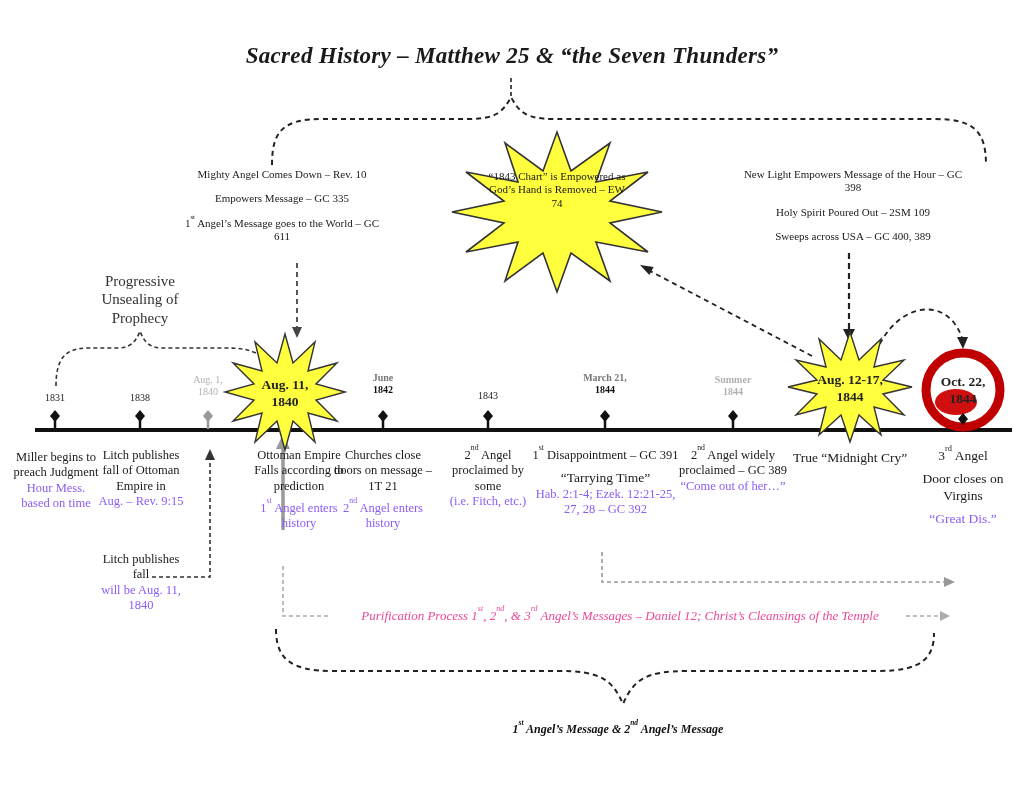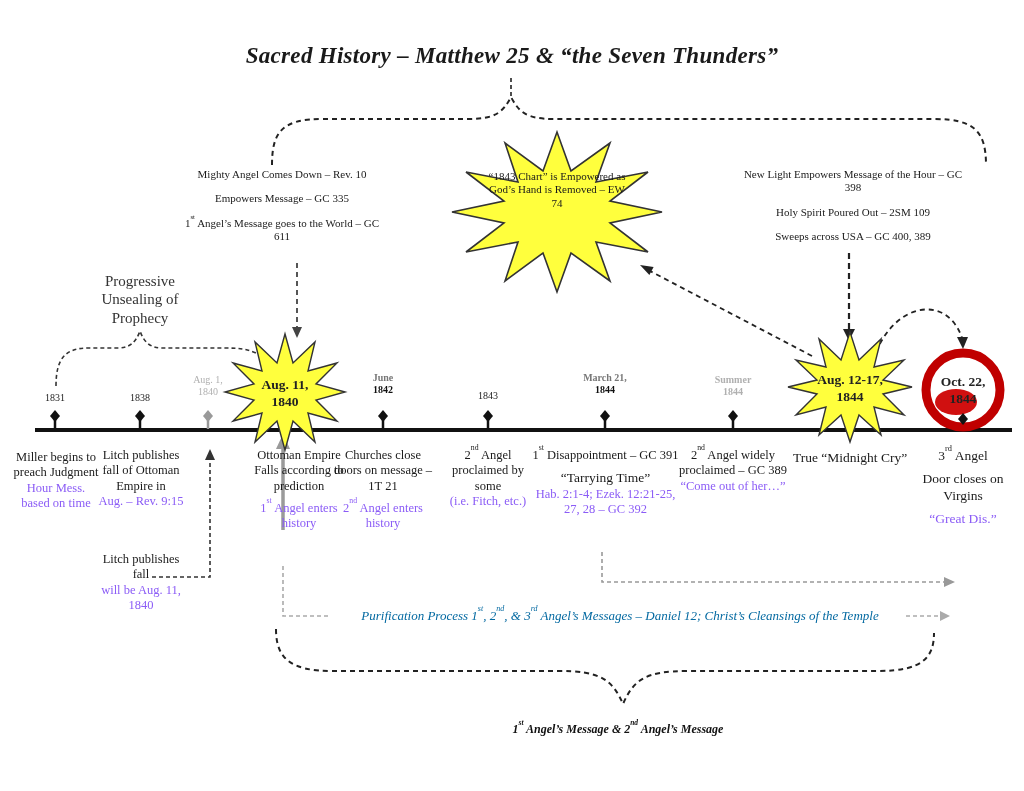--- a/index.html
+++ b/index.html
@@ -14,21 +14,21 @@
   sup{font-size:.62em;line-height:0;position:relative;top:-.45em;}
   .datelabel{font-size:10px;}
   .d-bold{font-weight:bold;color:#111;}
   .d-gray{color:#b0b0b0;}
   .d-month{font-weight:bold;color:#777;}
   .evt{font-size:12.5px;}
   .evt .main{color:#1a1a1a;}
   .evt .sub{color:#8b5cf6;}
   .evt .mid{margin-top:7px;}
   .starlabel{font-weight:bold;color:#222;font-size:13.5px;line-height:1.25;}
-  #purify{font-size:13px;font-style:italic;color:#0369a1;}
+  #purify{font-size:13px;font-style:italic;color:#ec4899;}
   #bottomlabel{font-size:12px;font-weight:bold;font-style:italic;color:#111;}
   #prog{font-size:15px;color:#333;}
 </style>
 </head>
 <body>
 
 <div id="stage">
 
   <svg id="art" width="1024" height="791" viewBox="0 0 1024 791">
 

